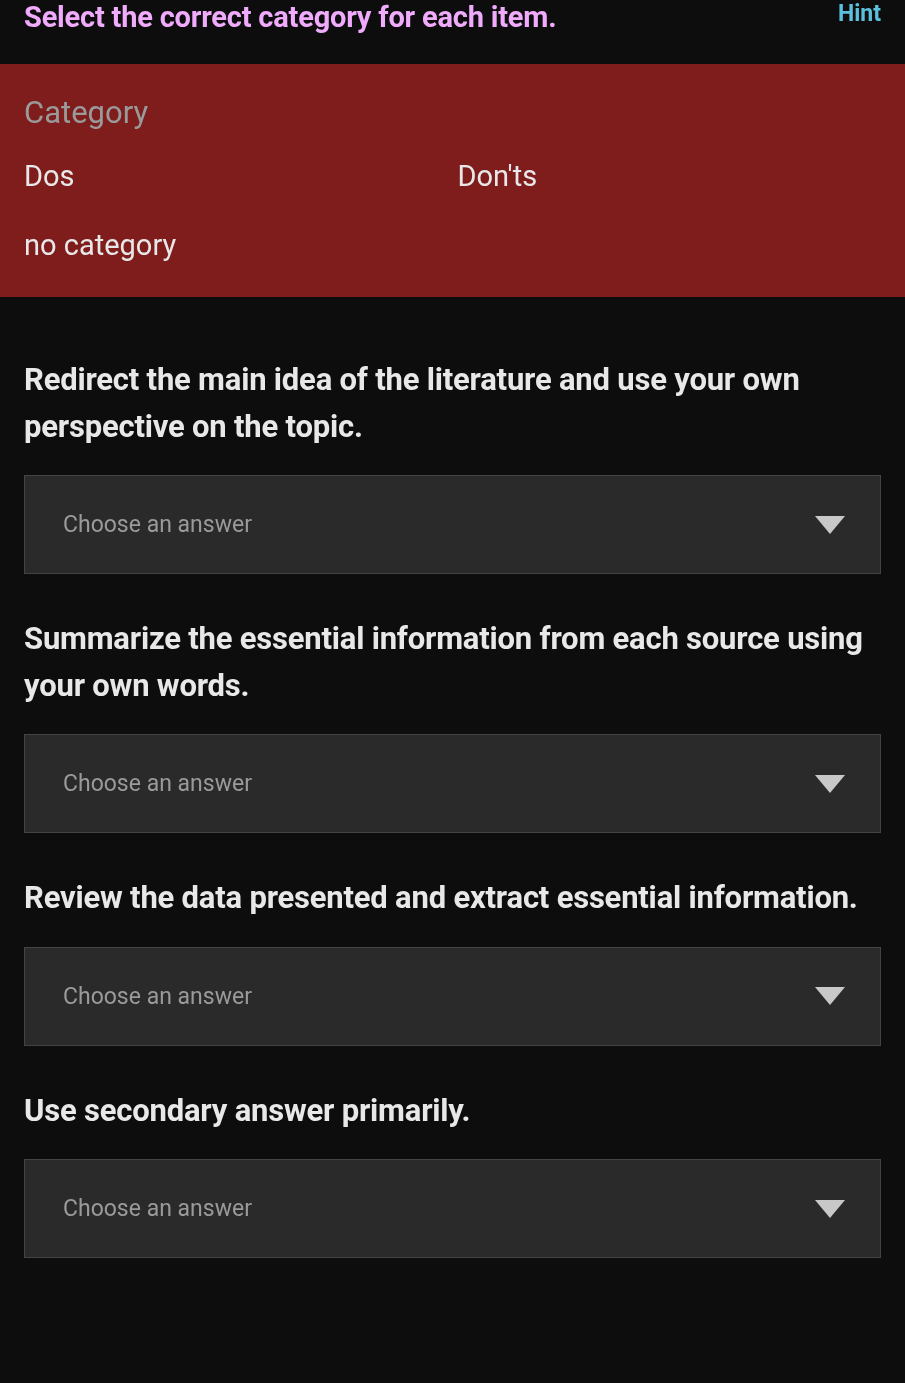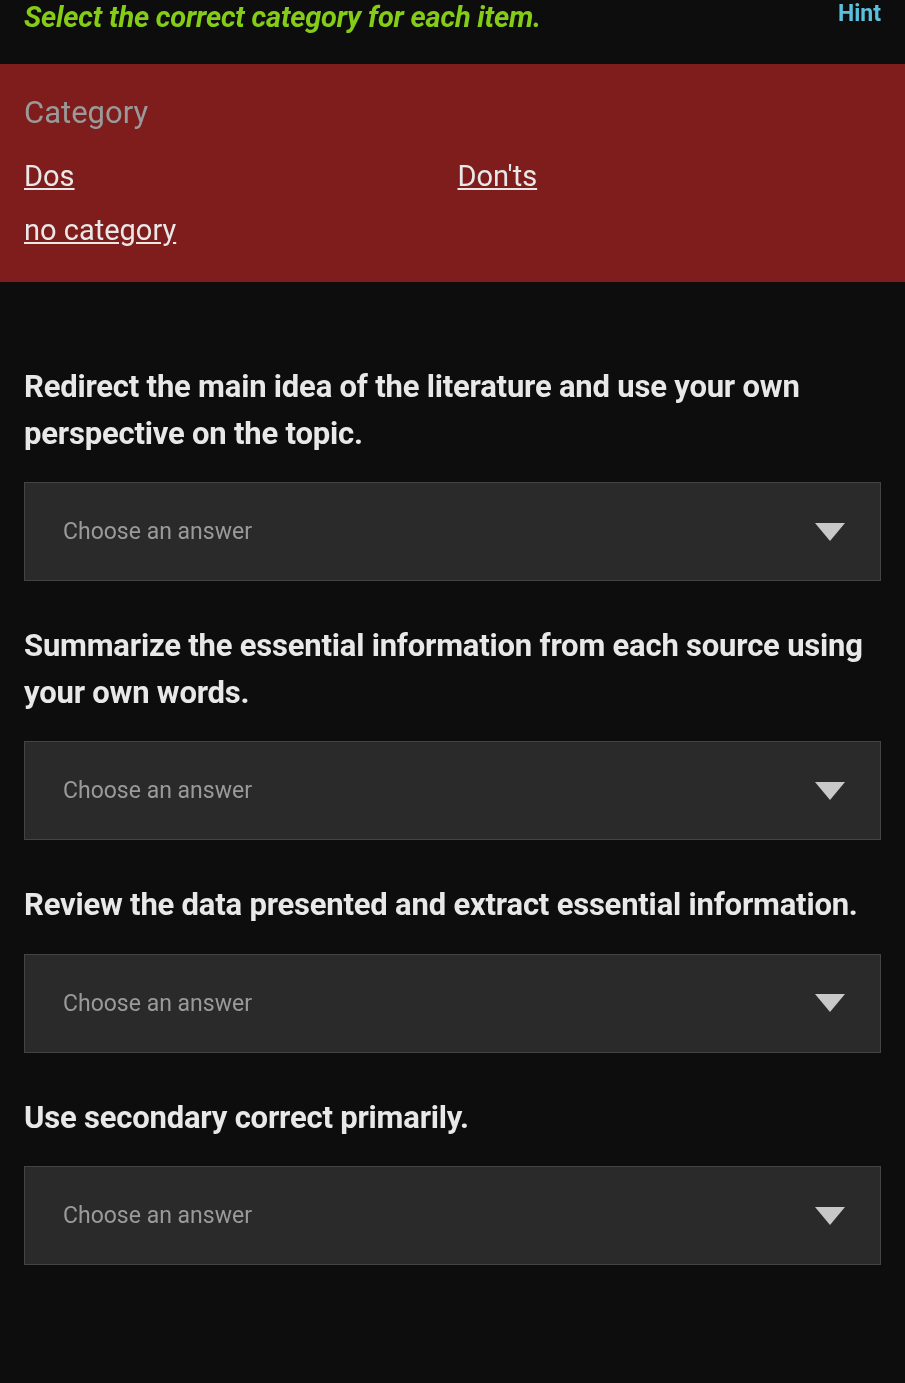--- a/index.html
+++ b/index.html
@@ -16,51 +16,49 @@
     }
     .header {
       display: flex;
       justify-content: space-between;
       align-items: flex-start;
       padding: 0 24px 30px 24px;
     }
     .instruction {
       font-size: 29px;
       font-weight: 700;
-      color: #84cc16;
+      color: #f0abfc;
       letter-spacing: -0.2px;
-      font-style: italic;
     }
     .hint {
       font-size: 23px;
       font-weight: 700;
       color: #5bc0de;
       cursor: pointer;
     }
     .category-section {
       background-color: #7f1d1d;
       padding: 30px 24px 35px 24px;
     }
     .category-label {
       font-size: 31px;
       color: #9a9a9a;
       margin-bottom: 28px;
     }
     .category-grid {
       display: grid;
       grid-template-columns: 1fr 1fr;
-      gap: 20px 10px;
-      text-decoration: underline;
+      gap: 35px 10px;
     }
     .category-item {
       font-size: 29px;
       color: #e8e8e8;
     }
     .questions-section {
-      padding: 82px 24px 30px 24px;
+      padding: 60px 24px 30px 24px;
       background-color: #0d0d0d;
     }
     .question-block {
       margin-bottom: 42px;
     }
     .question-text {
       font-size: 31px;
       font-weight: 700;
       color: #e8e8e8;
       line-height: 1.5;
@@ -125,20 +123,20 @@
 
   <div class="question-block">
     <div class="question-text">Review the data presented and extract essential information.</div>
     <div class="dropdown">
       <span class="dropdown-placeholder">Choose an answer</span>
       <span class="chevron-down"></span>
     </div>
   </div>
 
   <div class="question-block">
-    <div class="question-text">Use secondary correct primarily.</div>
+    <div class="question-text">Use secondary answer primarily.</div>
     <div class="dropdown">
       <span class="dropdown-placeholder">Choose an answer</span>
       <span class="chevron-down"></span>
     </div>
   </div>
 
 </div>
 
 </body></html>

